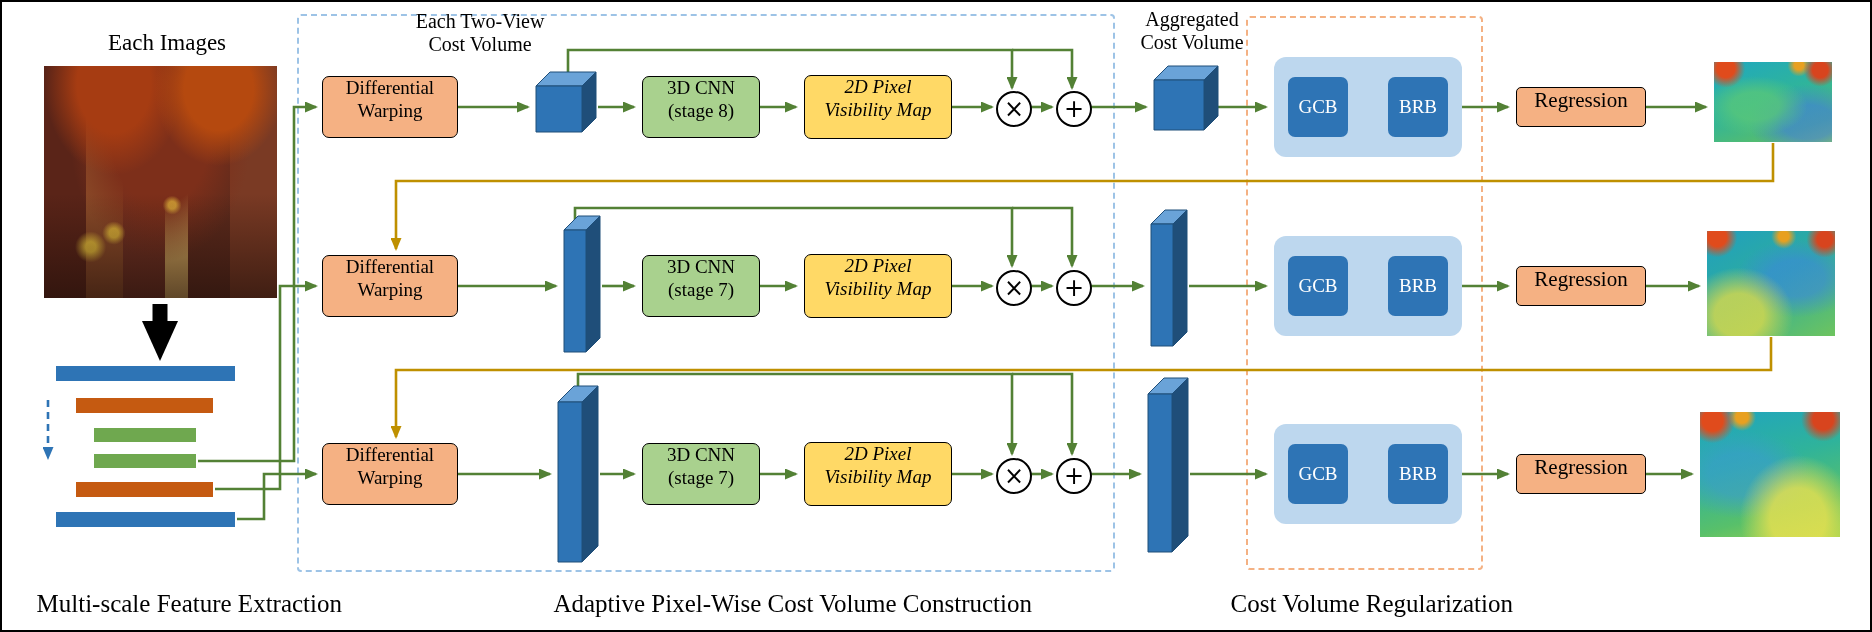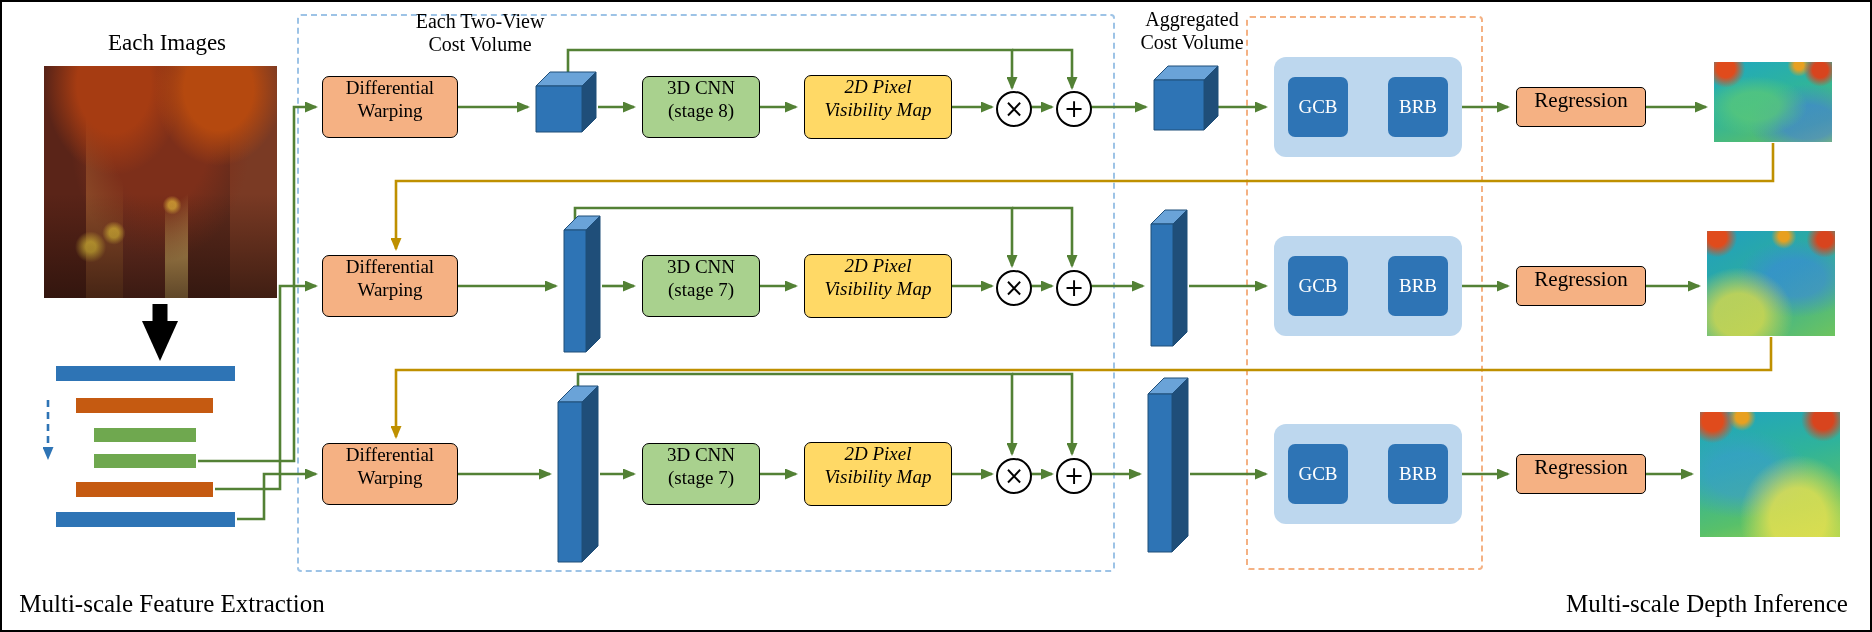--- a/index.html
+++ b/index.html
@@ -36,21 +36,21 @@
   .opcircle{
     position:absolute; z-index:2; width:32px; height:32px; border:2px solid #000;
     border-radius:50%; background:#fff; display:flex; align-items:center; justify-content:center;
     font-size:24px; line-height:1; font-family:"DejaVu Sans", sans-serif;
   }
   .dashedrect{position:absolute; z-index:0; border-radius:4px; box-sizing:border-box;}
   .dr-blue{border:2.6px dashed var(--dash-blue,#9DC3E6);}
   .dr-orange{border:2.6px dashed var(--dash-orange,#F4B183);}
   .lbl{position:absolute; z-index:2; text-align:center; font-size:20px; line-height:1.15;}
   .lbl span{display:block;}
-  .seclabel{position:absolute; z-index:2; top:588px; text-align:center; font-size:25px;}
+  .seclabel{position:absolute; z-index:2; top:588px; text-align:right; font-size:25px;}
   .title{position:absolute; z-index:2; text-align:center; font-size:23px;}
   .bar{position:absolute; z-index:2;}
   .bar-blue{background:var(--feature-blue,#2E74B5);}
   .bar-orange{background:var(--feature-orange,#C55A11);}
   .bar-green{background:var(--feature-green,#6FA84F);}
   .photo{
     position:absolute; z-index:2; left:42px; top:64px; width:233px; height:232px;
     background:
       linear-gradient(180deg, rgba(0,0,0,0) 55%, rgba(25,12,8,.6) 100%),
       radial-gradient(circle at 20% 78%, rgba(240,200,60,.9) 0 2%, transparent 6%),
@@ -305,15 +305,16 @@
     </div>
   <div class="inner" style="left:1386px; top:442px; width:60px; height:60px;">
       <span>BRB</span>
     </div>
   <div class="box reg" style="left:1514px; top:452px; width:130px; height:40px;">
     <span>Regression</span>
   </div>
   <div class="depth depth3"></div>
 
   <div class="seclabel" style="left:0px; width:340px;">Multi-scale Feature Extraction</div>
-  <div class="seclabel" style="left:1540px; width:330px;">Multi-scale Depth Inference</div>
+  <div class="seclabel" style="left:470px; width:560px;">Adaptive Pixel-Wise Cost Volume Construction</div>
+  <div class="seclabel" style="left:1211px; width:300px;">Cost Volume Regularization</div>
 
 </div>
 
 </body></html>

